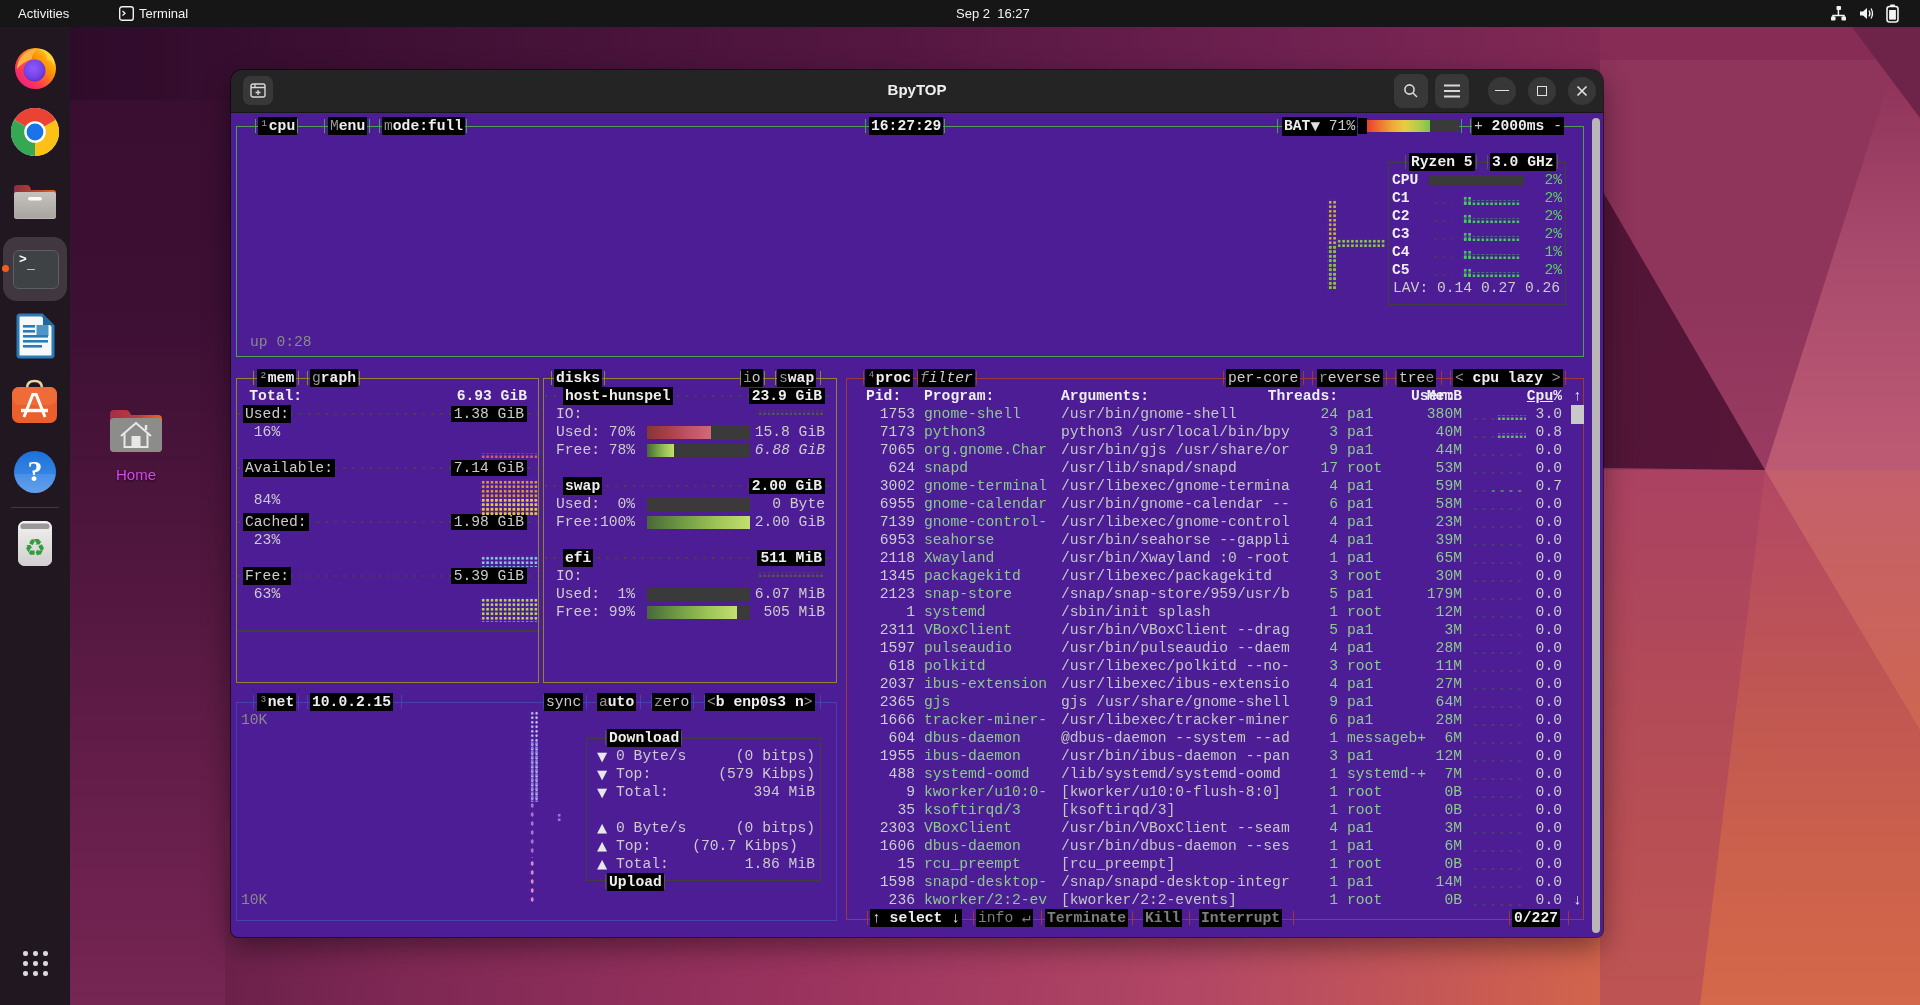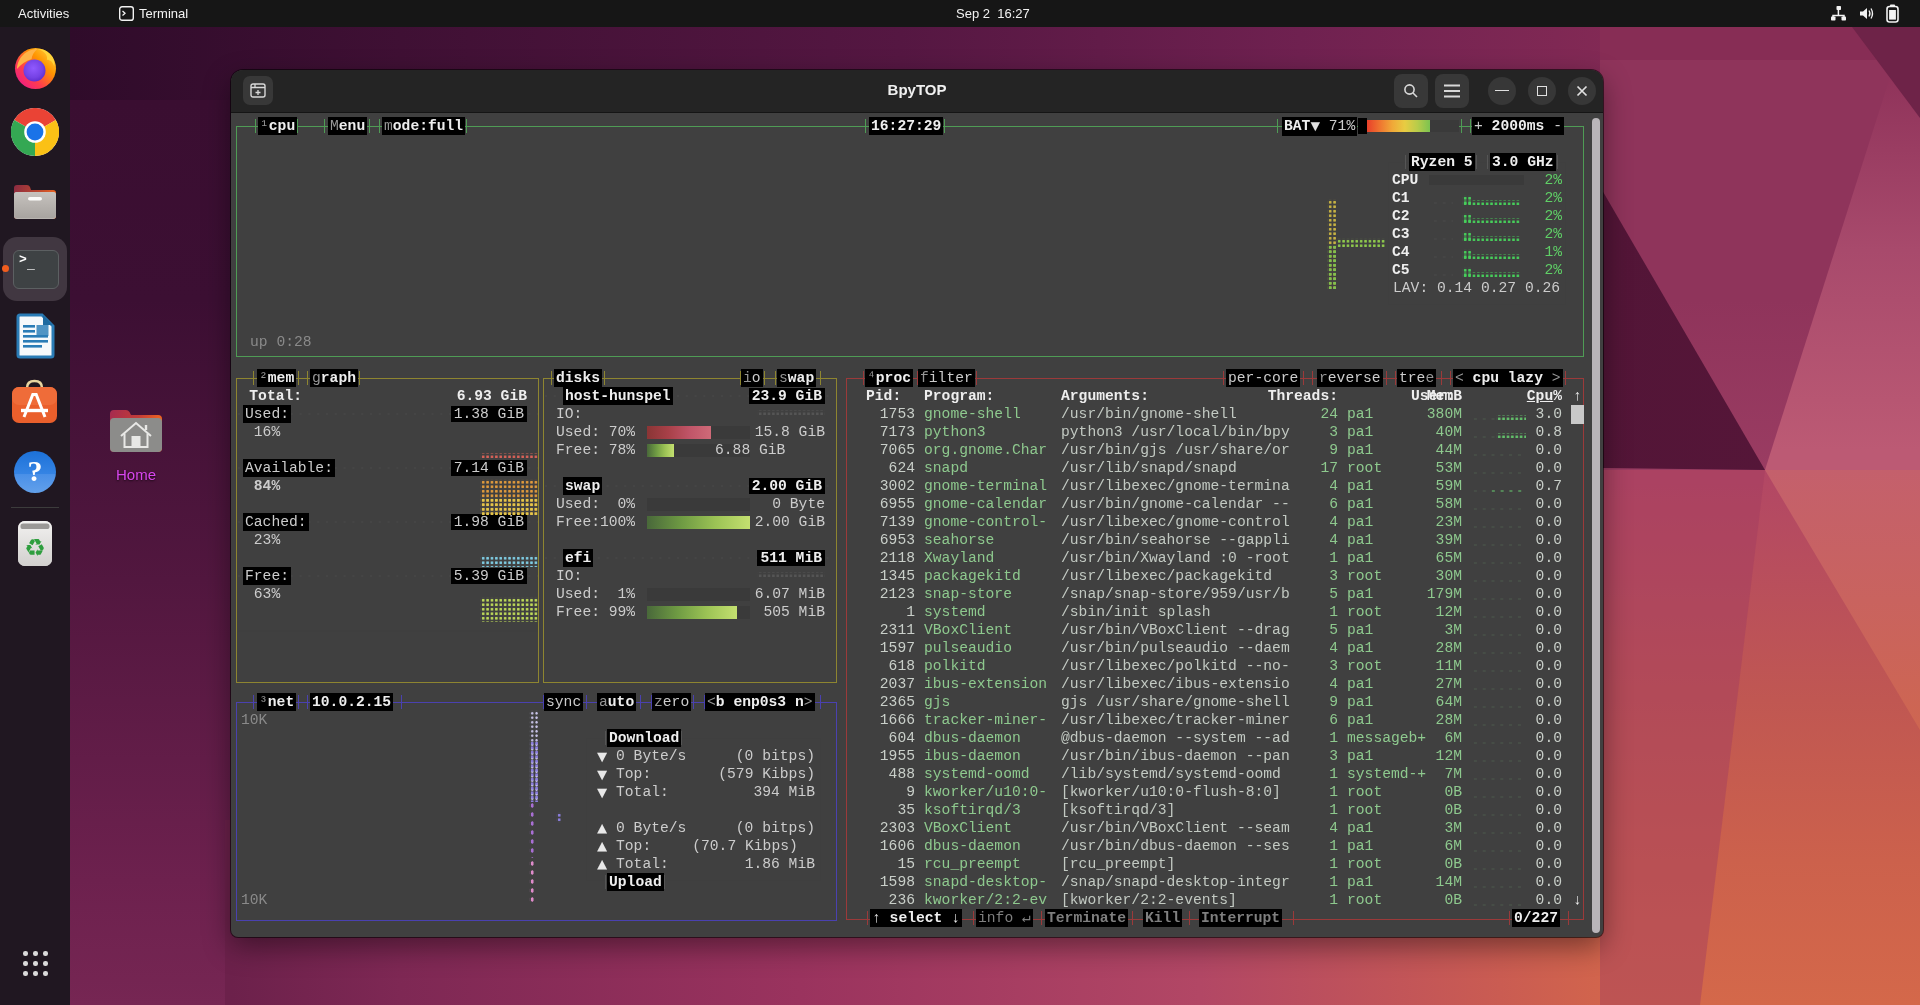--- a/index.html
+++ b/index.html
@@ -175,21 +175,21 @@
 <path d="M2 10 Q2 6 6 6 L18 6 Q20 6 21.5 8 L23 11 L50 11 Q54 11 54 15 L54 44 Q54 48 50 48 L6 48 Q2 48 2 44 Z" fill="url(#htab)"></path>
 <rect x="2" y="14" width="52" height="34" rx="4" fill="#8c8c8a"></rect>
 <g stroke="#e8e8e6" stroke-width="2" fill="none">
 <path d="M13 32 L28 19 L43 32"></path>
       <path d="M16.5 29.5 L16.5 43 L39.5 43 L39.5 29.5"></path>
 <rect x="24.5" y="33" width="7" height="10" fill="#e8e8e6"></rect>
       <path d="M38 21 L38 26" stroke-width="2.4"></path>
     </g>
 </svg>
 <div style="position:absolute;left:106px;top:466px;width:60px;text-align:center;color:#d946ef;font:15px 'Liberation Sans',sans-serif;text-shadow:0 1px 2px rgba(0,0,0,0.7);">Home</div>
-<div id="win" style="position:absolute;left:231px;top:70px;width:1372px;height:867px;border-radius:12px 12px 7px 7px;background:#404040;box-shadow:0 10px 28px rgba(0,0,0,0.42),0 0 0 1px rgba(0,0,0,0.55);">
+<div id="win" style="position:absolute;left:231px;top:70px;width:1372px;height:867px;border-radius:12px 12px 7px 7px;background:#4c1d95;box-shadow:0 10px 28px rgba(0,0,0,0.42),0 0 0 1px rgba(0,0,0,0.55);">
 <div id="tbar" style="position:absolute;left:0;top:0;width:100%;height:42px;background:#242424;border-radius:12px 12px 0 0;border-bottom:1px solid #151515;">
 <div style="position:absolute;left:12px;top:6px;width:30px;height:29px;background:#383838;border-radius:7px;"></div>
 <svg style="position:absolute;left:19px;top:13px" width="16" height="15" viewBox="0 0 16 15">
         <rect x="1" y="1" width="14" height="13" rx="2" fill="none" stroke="#d8d8d8" stroke-width="1.4"></rect>
         <path d="M5 4.5 L5 1 M1 4.5 L15 4.5 M8 7 L8 12 M5.5 9.5 L10.5 9.5" stroke="#d8d8d8" stroke-width="1.3" fill="none"></path>
       </svg>
 <div style="position:absolute;left:0;top:11px;width:100%;text-align:center;color:#f0f0f0;font:bold 15px 'Liberation Sans',sans-serif;">BpyTOP</div>
 <div style="position:absolute;left:1163px;top:4px;width:34px;height:34px;background:#383838;border-radius:8px;"></div>
 <svg style="position:absolute;left:1172px;top:13px" width="16" height="16" viewBox="0 0 16 16">
         <circle cx="6.5" cy="6.5" r="4.6" fill="none" stroke="#d8d8d8" stroke-width="1.6"></circle>
@@ -280,21 +280,21 @@
 <div class="lbl" style="left:79px;top:257px;"><span class="hk">g</span><span class="b">raph</span></div>
 <div class="t" style="left:18.3px;top:275px;"><span class="b">Total:</span></div>
 <div class="t" style="left:176px;top:275px;width:120px;text-align:right;"><span class="b">6.93 GiB</span></div>
 <div style="position:absolute;left:7px;top:301.2px;width:300px;height:1.5px;background-image:linear-gradient(90deg,#454545 1.7px,transparent 1.7px);background-size:8.8px 1.4px;"></div>
 <div class="lbl" style="left:12px;top:293px;">Used:</div>
 <div class="t" style="left:176px;top:293px;width:120px;text-align:right;"><span class="lbl" style="position:static;padding:0 3px;">1.38 GiB</span></div>
 <div class="t" style="left:22.8px;top:311px;">16%</div>
 <div style="position:absolute;left:7px;top:355.2px;width:300px;height:1.5px;background-image:linear-gradient(90deg,#454545 1.7px,transparent 1.7px);background-size:8.8px 1.4px;"></div>
 <div class="lbl" style="left:12px;top:347px;">Available:</div>
 <div class="t" style="left:176px;top:347px;width:120px;text-align:right;"><span class="lbl" style="position:static;padding:0 3px;">7.14 GiB</span></div>
-<div class="t" style="left:22.8px;top:365px;font-weight:bold;">84%</div>
+<div class="t" style="left:22.8px;top:379px;">84%</div>
 <div style="position:absolute;left:7px;top:409.2px;width:300px;height:1.5px;background-image:linear-gradient(90deg,#454545 1.7px,transparent 1.7px);background-size:8.8px 1.4px;"></div>
 <div class="lbl" style="left:12px;top:401px;">Cached:</div>
 <div class="t" style="left:176px;top:401px;width:120px;text-align:right;"><span class="lbl" style="position:static;padding:0 3px;">1.98 GiB</span></div>
 <div class="t" style="left:22.8px;top:419px;">23%</div>
 <div style="position:absolute;left:7px;top:463.2px;width:300px;height:1.5px;background-image:linear-gradient(90deg,#454545 1.7px,transparent 1.7px);background-size:8.8px 1.4px;"></div>
 <div class="lbl" style="left:12px;top:455px;">Free:</div>
 <div class="t" style="left:176px;top:455px;width:120px;text-align:right;"><span class="lbl" style="position:static;padding:0 3px;">5.39 GiB</span></div>
 <div class="t" style="left:22.8px;top:473px;">63%</div>
 <div class="dots" style="left:249px;top:340.5px;width:58px;height:5.0px;--dc:#da6258;"></div>
 <div class="dots" style="left:249px;top:367px;width:58px;height:36px;--dc:#e09a3c;"></div>
@@ -317,21 +317,21 @@
 <div class="t" style="left:474px;top:275px;width:120px;text-align:right;"><span class="lbl" style="position:static;padding:0 3px;"><span class="b">23.9 GiB</span></span></div>
 <div class="t" style="left:325px;top:293px;">IO:</div>
 <div class="dots" style="left:526px;top:298px;width:68px;height:5px;--dc:#555;"></div>
 <div class="t" style="left:325px;top:311px;">Used: 70%</div>
 <div class="meter" style="left:416px;top:313.5px;width:103px;"></div>
 <div class="meter" style="left:416px;top:313.5px;width:64px;background:linear-gradient(90deg,#8a3535,#a84048,#c05568,#cf6a78);"></div>
 <div class="t" style="left:484px;top:311px;width:110px;text-align:right;">15.8 GiB</div>
 <div class="t" style="left:325px;top:329px;">Free: 78%</div>
 <div class="meter" style="left:416px;top:331.5px;width:103px;"></div>
 <div class="meter" style="left:416px;top:331.5px;width:27px;background:linear-gradient(90deg,#49683a,#6e9a43,#9cc355,#c4e070);"></div>
-<div class="t" style="left:484px;top:329px;width:110px;text-align:left;">6.88 GiB</div>
+<div class="t" style="left:484px;top:329px;width:110px;text-align:right;font-style:italic;">6.88 GiB</div>
 <div style="position:absolute;left:314px;top:373.2px;width:290px;height:1.5px;background-image:linear-gradient(90deg,#454545 1.7px,transparent 1.7px);background-size:8.8px 1.4px;"></div>
 <div class="lbl" style="left:332px;top:365px;"><span class="b">swap</span></div>
 <div class="t" style="left:474px;top:365px;width:120px;text-align:right;"><span class="lbl" style="position:static;padding:0 3px;"><span class="b">2.00 GiB</span></span></div>
 <div class="t" style="left:325px;top:383px;">Used:  0%</div>
 <div class="meter" style="left:416px;top:385.5px;width:103px;"></div>
 <div class="t" style="left:484px;top:383px;width:110px;text-align:right;">0 Byte</div>
 <div class="t" style="left:325px;top:401px;">Free:100%</div>
 <div class="meter" style="left:416px;top:403.5px;width:103px;"></div>
 <div class="meter" style="left:416px;top:403.5px;width:103px;background:linear-gradient(90deg,#49683a,#6e9a43,#9cc355,#c4e070);"></div>
 <div class="t" style="left:484px;top:401px;width:110px;text-align:right;">2.00 GiB</div>
@@ -399,21 +399,21 @@
 <div class="tick" style="left:744.5px;top:258.5px;background:#9b3a3a;"></div>
 <div class="tick" style="left:992px;top:258.5px;background:#9b3a3a;"></div>
 <div class="tick" style="left:1072px;top:258.5px;background:#9b3a3a;"></div>
 <div class="tick" style="left:1080.5px;top:258.5px;background:#9b3a3a;"></div>
 <div class="tick" style="left:1155px;top:258.5px;background:#9b3a3a;"></div>
 <div class="tick" style="left:1163.5px;top:258.5px;background:#9b3a3a;"></div>
 <div class="tick" style="left:1210px;top:258.5px;background:#9b3a3a;"></div>
 <div class="tick" style="left:1218.5px;top:258.5px;background:#9b3a3a;"></div>
 <div class="tick" style="left:1333.5px;top:258.5px;background:#9b3a3a;"></div>
 <div class="lbl" style="left:634px;top:257px;"><span class="hk">⁴</span><span class="b">proc</span></div>
-<div class="lbl" style="left:687px;top:257px;"><span class="hk">f</span>ilter</div>
+<div class="lbl" style="left:687px;top:257px;font-style:italic;"><span class="hk">f</span>ilter</div>
 <div class="lbl" style="left:995px;top:257px;">per-core</div>
 <div class="lbl" style="left:1086px;top:257px;"><span class="hk">r</span>everse</div>
 <div class="lbl" style="left:1166px;top:257px;">tre<span class="hk">e</span></div>
 <div class="lbl" style="left:1222px;top:257px;"><span class="hk">&lt;</span> <span class="b">cpu lazy</span> <span class="hk">&gt;</span></div>
 <div class="t" style="left:635px;top:275px;"><span class="b">Pid:</span></div>
 <div class="t" style="left:693px;top:275px;"><span class="b">Program:</span></div>
 <div class="t" style="left:830px;top:275px;"><span class="b">Arguments:</span></div>
 <div class="t" style="left:987px;top:275px;width:120px;text-align:right;"><span class="b">Threads:</span></div>
 <div class="t" style="left:1180px;top:275px;text-align:center;"><span class="b">User:</span></div>
 <div class="t" style="left:1151px;top:275px;width:80px;text-align:right;"><span class="b">MemB</span></div>

